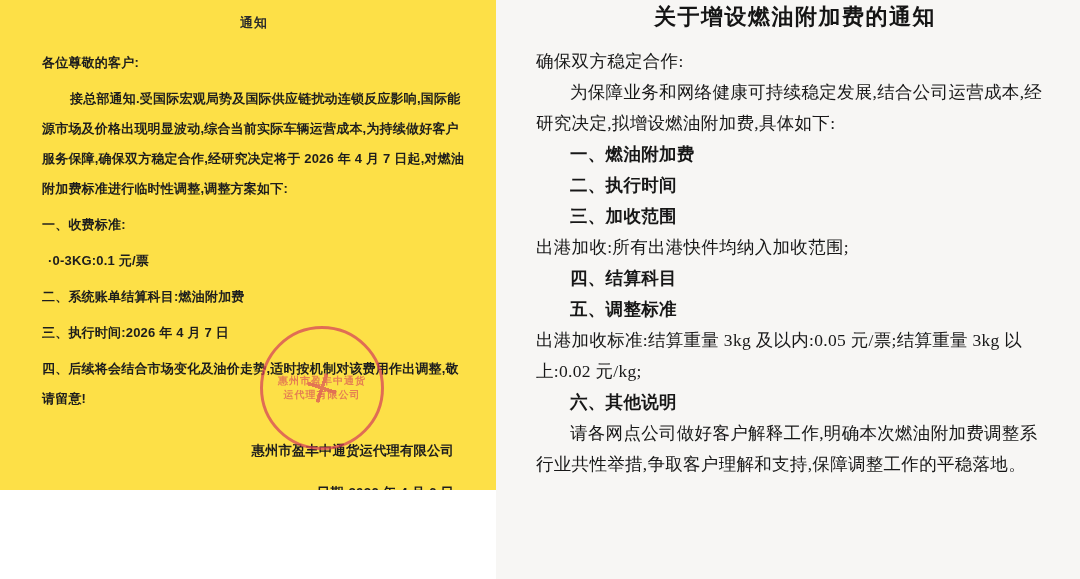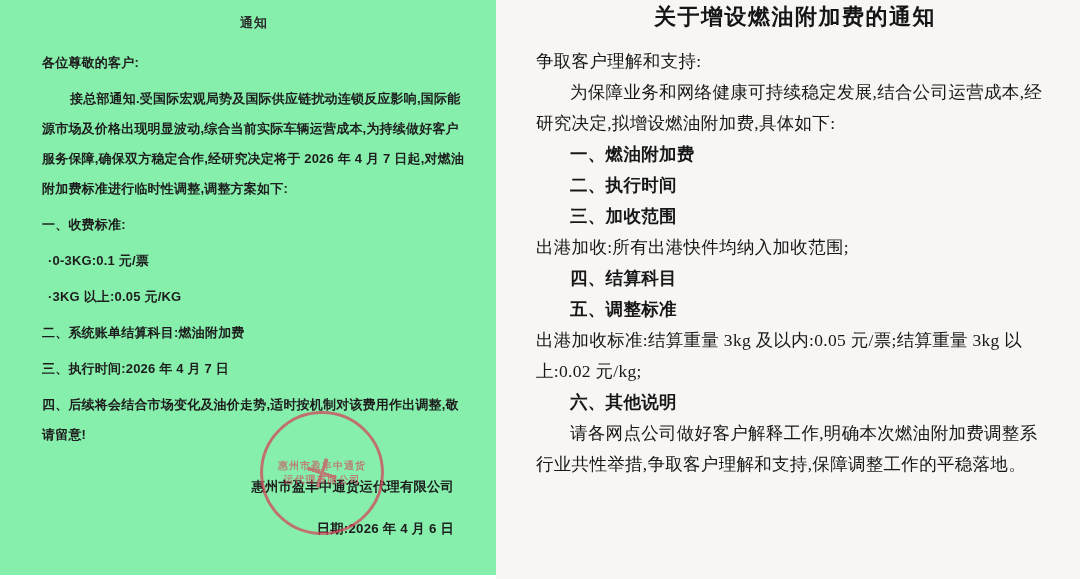--- a/index.html
+++ b/index.html
@@ -18,22 +18,22 @@
     width: 1080px;
     height: 579px;
     display: flex;
     background: #ffffff;
   }
 
   
   .left-doc {
     position: relative;
     width: 496px;
-    height: 575px;
-    background: #86efac;
+    height: 490px;
+    background: #fde047;
     box-sizing: border-box;
     padding: 8px 30px 0 42px;
     overflow: hidden;
   }
   .left-doc .title {
     text-align: center;
     font-size: 13px;
     font-weight: bold;
     color: #2b2b2b;
     letter-spacing: 1px;
@@ -156,40 +156,39 @@
 <body>
 
 <div class="page">
 
   <div class="left-doc">
     <div class="title">通知</div>
     <p>各位尊敬的客户:</p>
     <p class="indent">接总部通知.受国际宏观局势及国际供应链扰动连锁反应影响,国际能源市场及价格出现明显波动,综合当前实际车辆运营成本,为持续做好客户服务保障,确保双方稳定合作,经研究决定将于 2026 年 4 月 7 日起,对燃油附加费标准进行临时性调整,调整方案如下:</p>
     <p>一、收费标准:</p>
     <p class="bullet">·0-3KG:0.1 元/票</p>
-    <p class="bullet">·3KG 以上:0.05 元/KG</p>
     <p>二、系统账单结算科目:燃油附加费</p>
     <p>三、执行时间:2026 年 4 月 7 日</p>
     <p>四、后续将会结合市场变化及油价走势,适时按机制对该费用作出调整,敬请留意!</p>
 
     <div class="sign">
       <p>惠州市盈丰中通货运代理有限公司</p>
       <p>日期:2026 年 4 月 6 日</p>
     </div>
 
     <div class="seal">
       <div class="seal-text">惠州市盈丰中通货运代理有限公司</div>
     </div>
   </div>
 
   <div class="divider"></div>
 
   <div class="right-doc">
     <div class="title">关于增设燃油附加费的通知</div>
-    <p>争取客户理解和支持:</p>
+    <p>确保双方稳定合作:</p>
     <p class="indent">为保障业务和网络健康可持续稳定发展,结合公司运营成本,经研究决定,拟增设燃油附加费,具体如下:</p>
 
     <p class="section">一、燃油附加费</p>
 
     <p class="section">二、执行时间</p>
 
     <p class="section">三、加收范围</p>
     <p>出港加收:所有出港快件均纳入加收范围;</p>
 
     <p class="section">四、结算科目</p>

